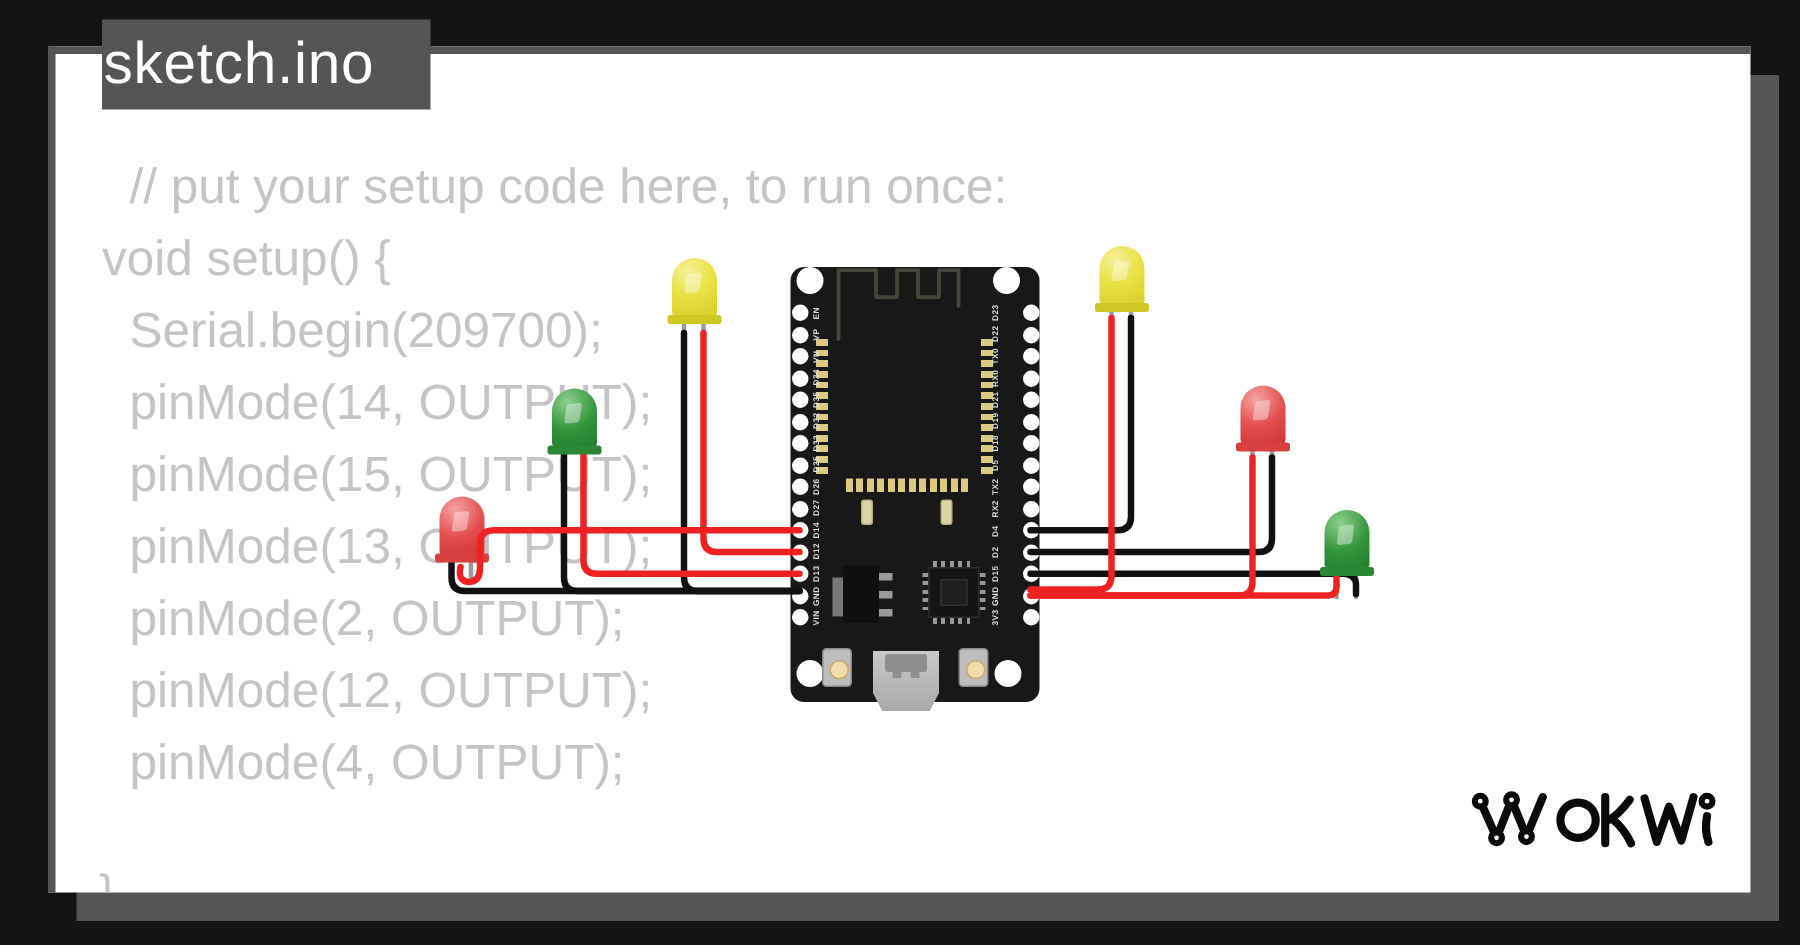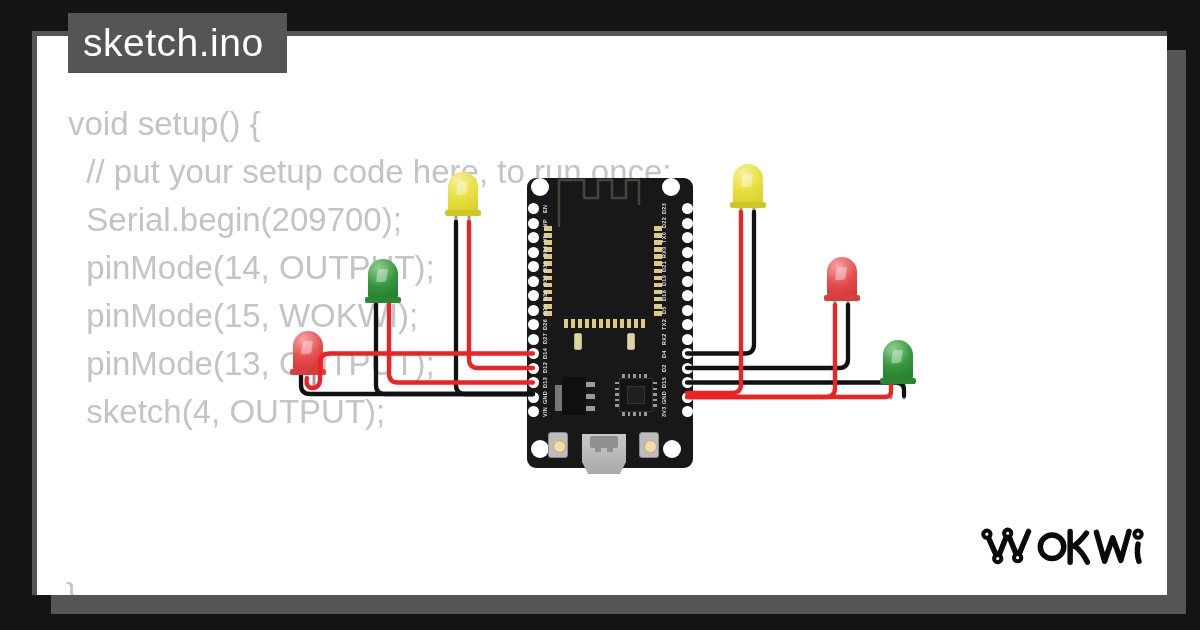--- a/index.html
+++ b/index.html
@@ -11,21 +11,21 @@
   html,body{width:1200px;height:630px;overflow:hidden}
   body{background:var(--bg);font-family:"Liberation Sans",sans-serif;position:relative}
   .stage{position:absolute;left:0;top:0;width:1200px;height:630px}
 
   
   .canvas{position:absolute;left:32px;top:31px;width:1135px;height:564px;background:#fff;
           border-top:5px solid var(--frame);border-left:5px solid var(--frame);
           box-shadow:19px 19px 0 0 var(--frame)}
 
   .titlebox{position:absolute;left:68px;top:13px;width:219px;height:60px;background:var(--frame);
-            display:flex;align-items:center;padding-left:15px;z-index:9}
+            display:flex;align-items:center;padding-left:1px;z-index:9}
   .titlebox span{color:#fff;font-size:39px;letter-spacing:0.5px}
 
   .code{position:absolute;left:68px;top:100px;z-index:2;color:var(--code);font-size:33px;line-height:48px;white-space:pre}
   .code-clip{position:absolute;left:66px;top:578px;width:60px;height:17px;overflow:hidden;z-index:2}
   .code-clip span{color:var(--code);font-size:33px;line-height:33px;display:block}
 
   
   .pcb{position:absolute;left:527px;top:178px;width:166px;height:290px;background:var(--pcb);border-radius:9px;z-index:3}
   .hole{position:absolute;background:#fff;border-radius:50%;z-index:4}
   .chip{position:absolute;left:553px;top:211px;width:100px;height:108px;background:var(--chip);z-index:4;
@@ -78,21 +78,21 @@
 <body>
 
 <div class="stage">
 
   <div class="canvas"></div>
 
   <div class="titlebox">
     <span>sketch.ino</span>
   </div>
 
-  <div class="code" id="code"><div>void setup() {</div><div>  // put your setup code here, to run once:</div><div>  Serial.begin(209700);</div><div>  pinMode(14, OUTPUT);</div><div>  pinMode(15, WOKWI);</div><div>  pinMode(13, OUTPUT);</div><div>  sketch(4, OUTPUT);</div></div>
+  <div class="code" id="code"><div>  // put your setup code here, to run once:</div><div>void setup() {</div><div>  Serial.begin(209700);</div><div>  pinMode(14, OUTPUT);</div><div>  pinMode(15, OUTPUT);</div><div>  pinMode(13, OUTPUT);</div><div>  pinMode(2, OUTPUT);</div><div>  pinMode(12, OUTPUT);</div><div>  pinMode(4, OUTPUT);</div></div>
   <div class="code-clip">
     <span>}</span>
   </div>
 
   <div class="pcb"></div>
 
   <div class="hole" style="left:531px;top:178px;width:18px;height:18px"></div>
   <div class="hole" style="left:662px;top:178px;width:18px;height:18px"></div>
   <div class="hole" style="left:531px;top:440px;width:18px;height:18px"></div>
   <div class="hole" style="left:663px;top:440px;width:18px;height:18px"></div>

